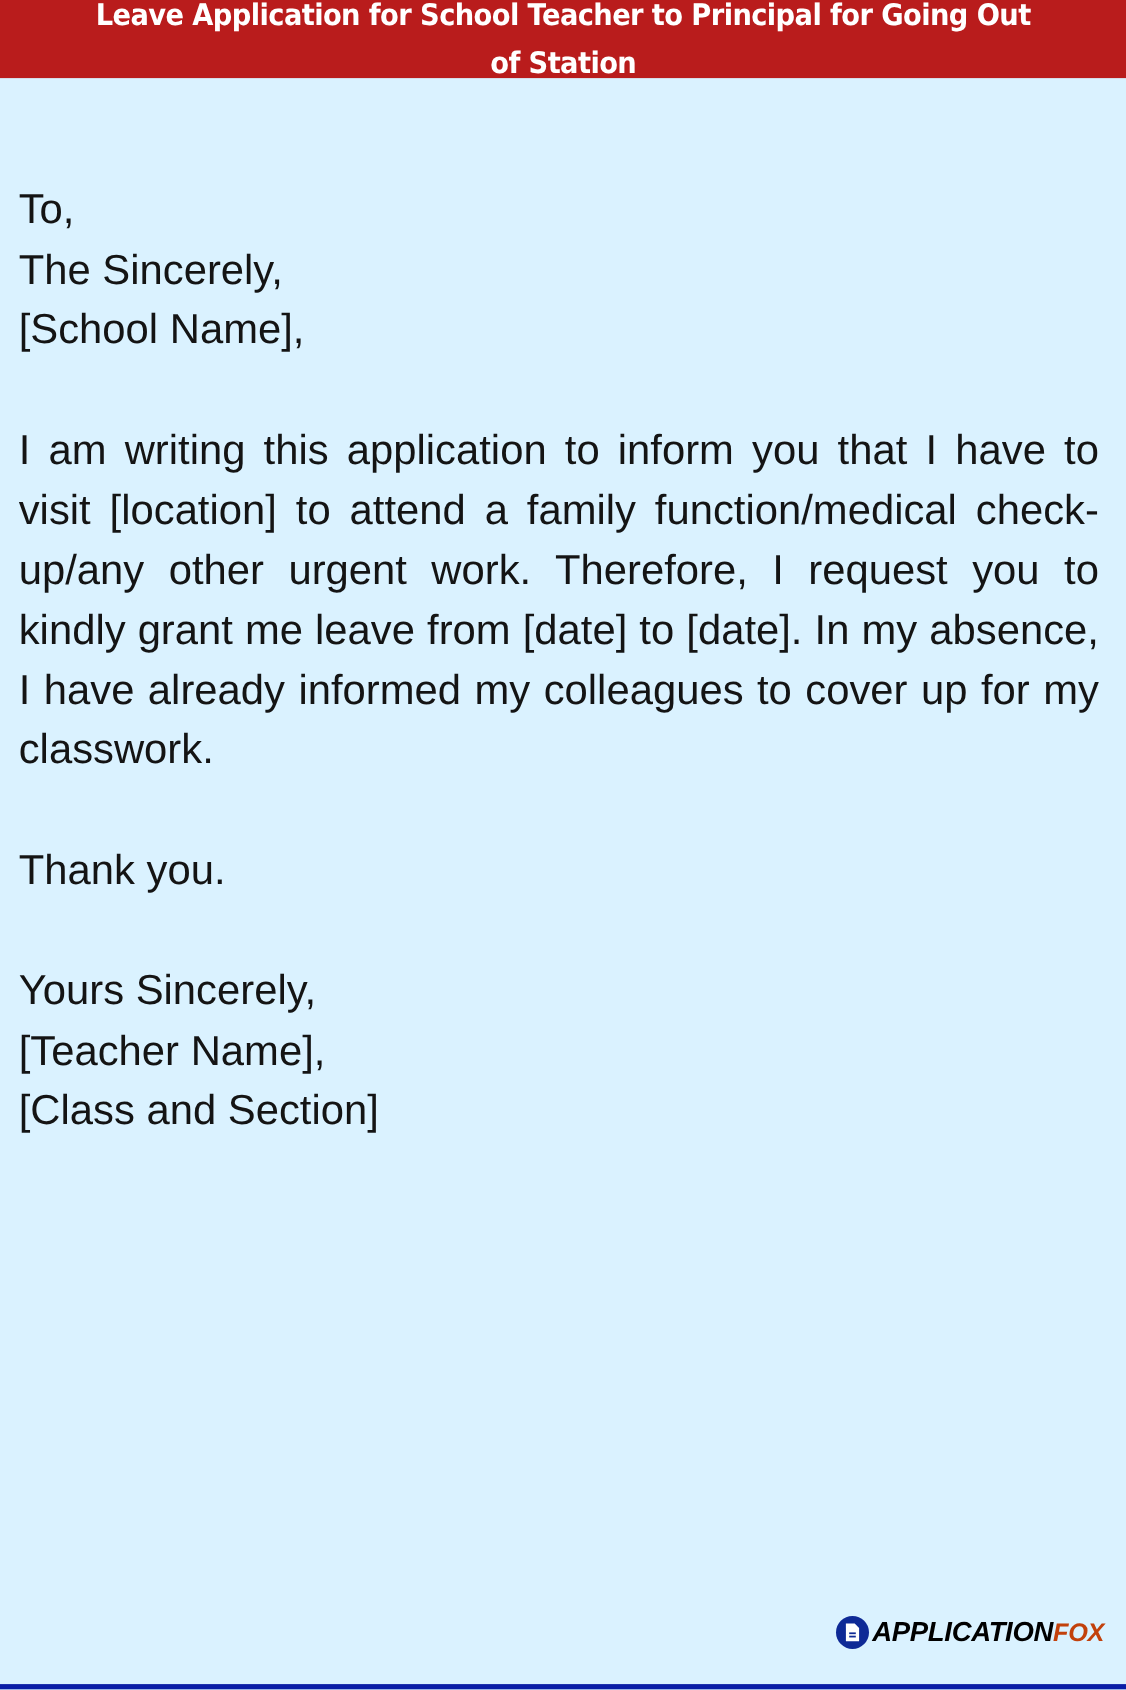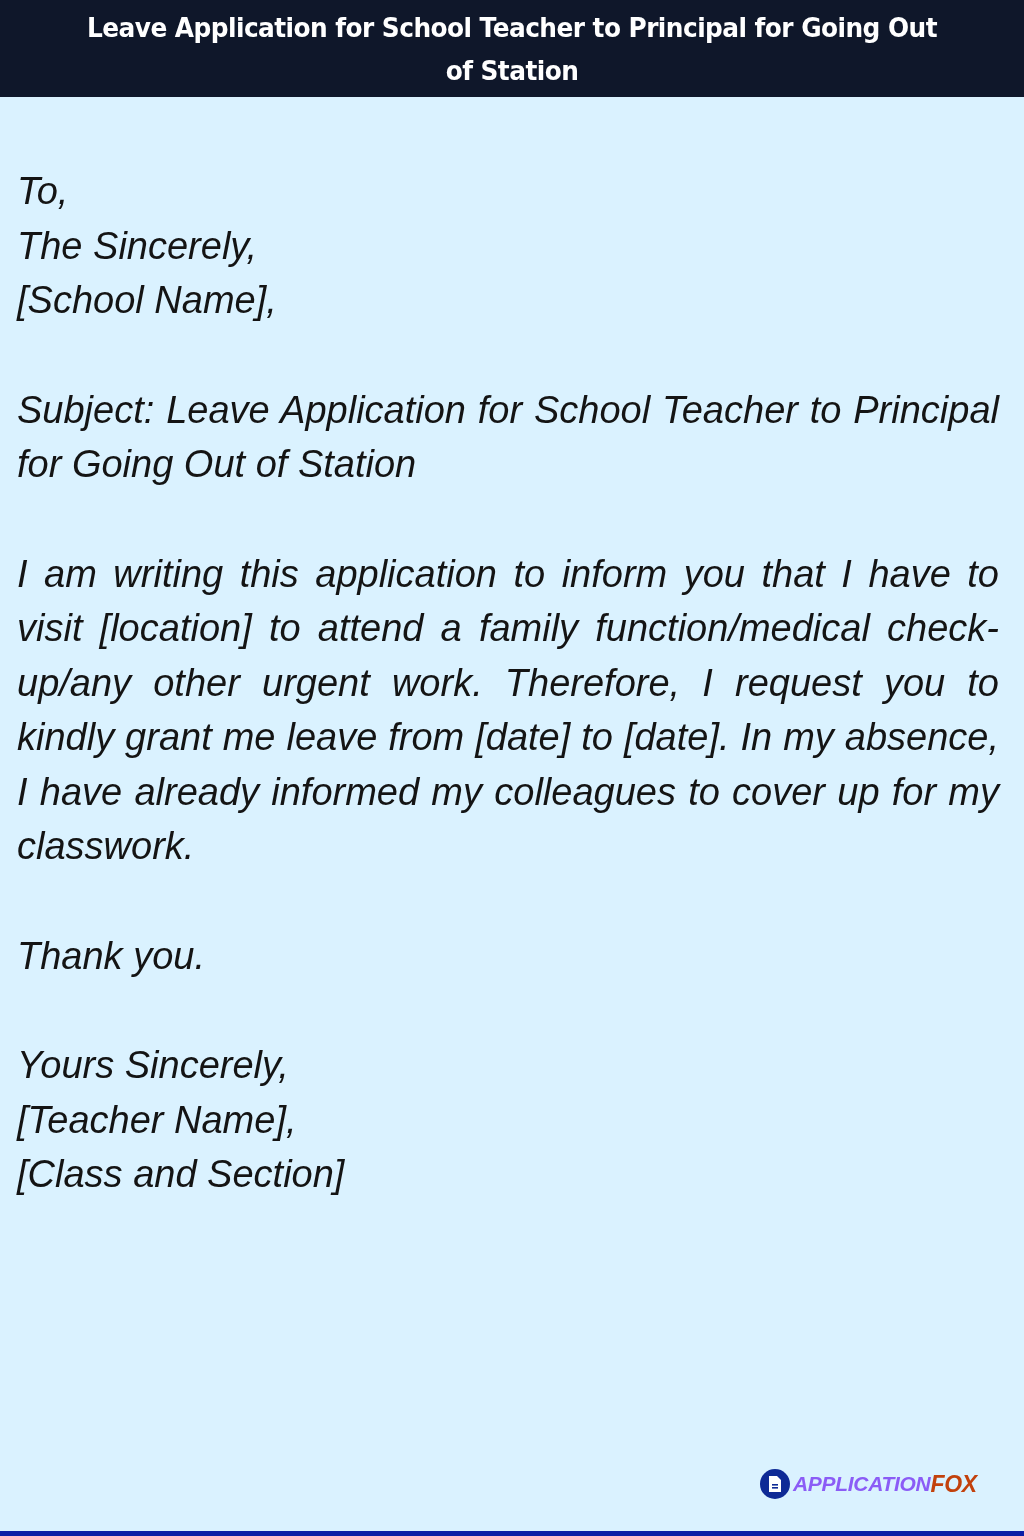--- a/index.html
+++ b/index.html
@@ -5,60 +5,59 @@
     * { margin: 0; padding: 0; box-sizing: border-box; }
     html, body { width: 1024px; height: 1536px; }
     body {
       background: #daf2ff;
       font-family: "Liberation Sans", "DejaVu Sans", sans-serif;
       color: #111111;
       position: relative;
       overflow: hidden;
     }
     .header {
-      position: absolute; left: 0; top: 0; width: 1024px; height: 97px;
-      background: #0f172a;
+      position: absolute; left: 0; top: 0; width: 1024px; height: 71px;
+      background: #b91c1c;
       display: flex; align-items: center; justify-content: center;
       text-align: center;
       padding: 0 40px;
     }
     .header-title {
       color: #ffffff;
       font-family: "DejaVu Sans", sans-serif;
       font-weight: bold;
       font-size: 27px;
       line-height: 43px;
       letter-spacing: -0.6px;
       transform: scaleX(0.92);
     }
     .content {
       position: absolute; left: 17px; top: 164px; width: 982px;
       font-family: "Liberation Sans", sans-serif;
       font-size: 38px;
       line-height: 54.5px;
       color: #141414;
-      font-style: italic;
     }
     .block { margin-bottom: 55px; }
     .line { display: block; white-space: nowrap; }
     .justify { text-align: justify; text-align-last: left; }
     .logo {
       position: absolute; left: 760px; top: 1469px;
       display: flex; align-items: center;
     }
     .logo-icon {
       width: 30px; height: 30px; border-radius: 50%;
       background: #0e2a96;
       display: flex; align-items: center; justify-content: center;
       margin-right: 3px;
     }
     .logo-text-a {
       font-family: "Liberation Sans", sans-serif;
       font-weight: bold; font-style: italic;
-      font-size: 21px; color: #8b5cf6; letter-spacing: -0.3px;
+      font-size: 25px; color: #000000; letter-spacing: -0.3px;
     }
     .logo-text-b {
       font-family: "Liberation Sans", sans-serif;
       font-weight: bold; font-style: italic;
       font-size: 23px; color: #c2410c; letter-spacing: -0.3px; text-align: right;
     }
     .bottom-bar {
       position: absolute; left: 0; bottom: 0; width: 1024px; height: 5px;
       background: #0a1ea6;
     }
@@ -70,21 +69,20 @@
   <h1 class="header-title">Leave Application for School Teacher to Principal for Going Out of Station</h1>
 </header>
 
 <main class="content">
   <section class="block">
     <span class="line">To,</span>
     <span class="line">The Sincerely,</span>
     <span class="line">[School Name],</span>
   </section>
 
-  <p class="block justify">Subject: Leave Application for School Teacher to Principal for Going Out of Station</p>
 
 
   <p class="block justify">I am writing this application to inform you that I have to visit [location] to attend a family function/medical check-up/any other urgent work. Therefore, I request you to kindly grant me leave from [date] to [date]. In my absence, I have already informed my colleagues to cover up for my classwork.</p>
 
   <p class="block">Thank you.</p>
 
   <section>
     <span class="line">Yours Sincerely,</span>
     <span class="line">[Teacher Name],</span>
     <span class="line">[Class and Section]</span>

